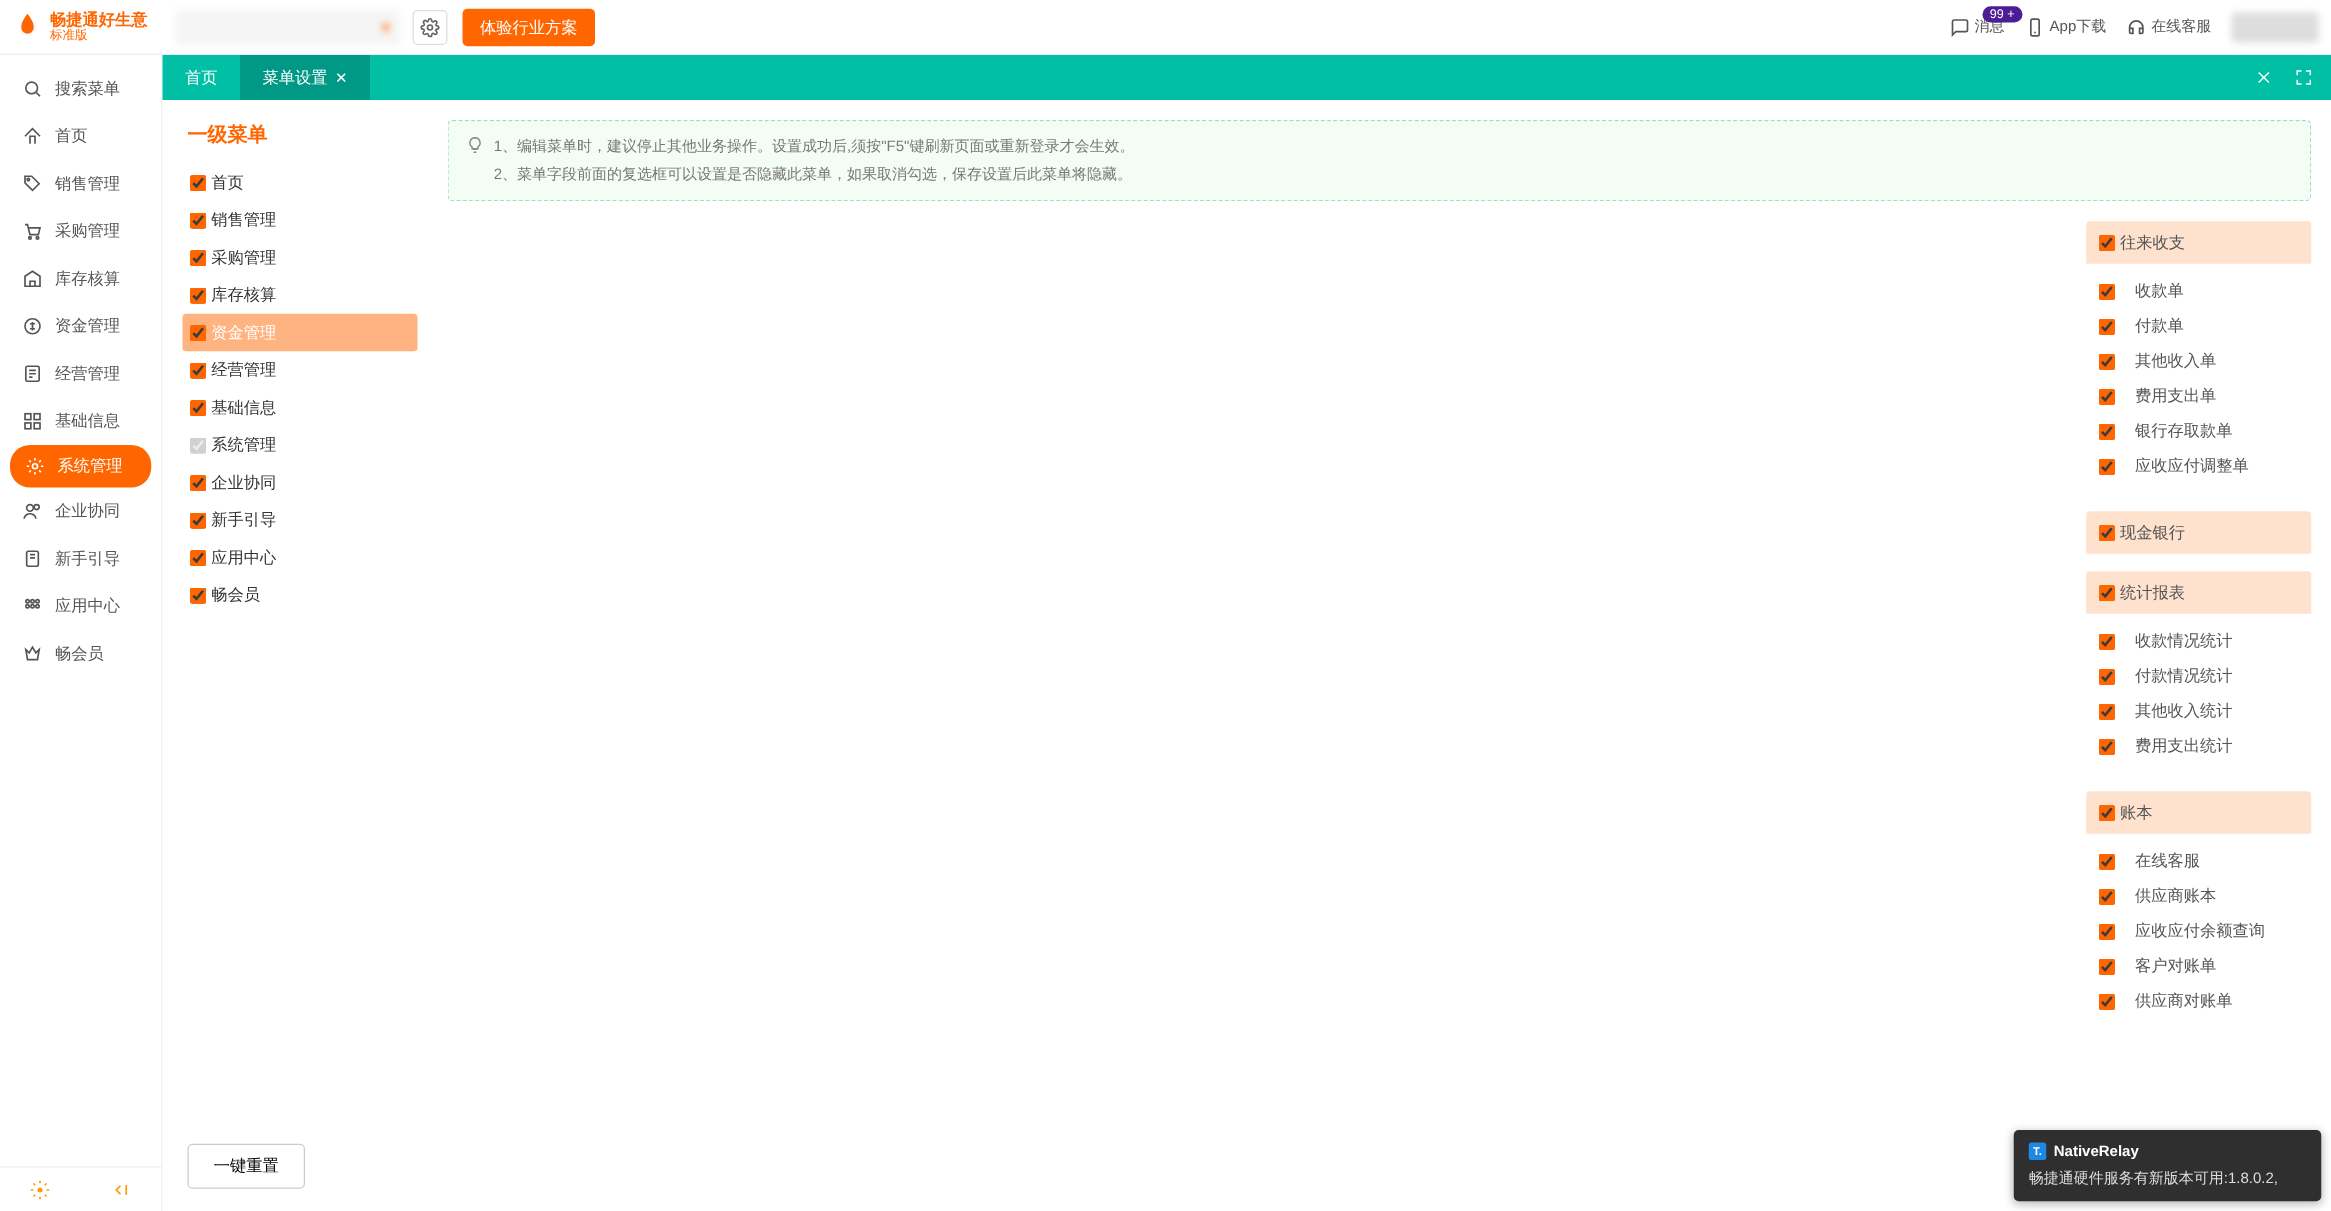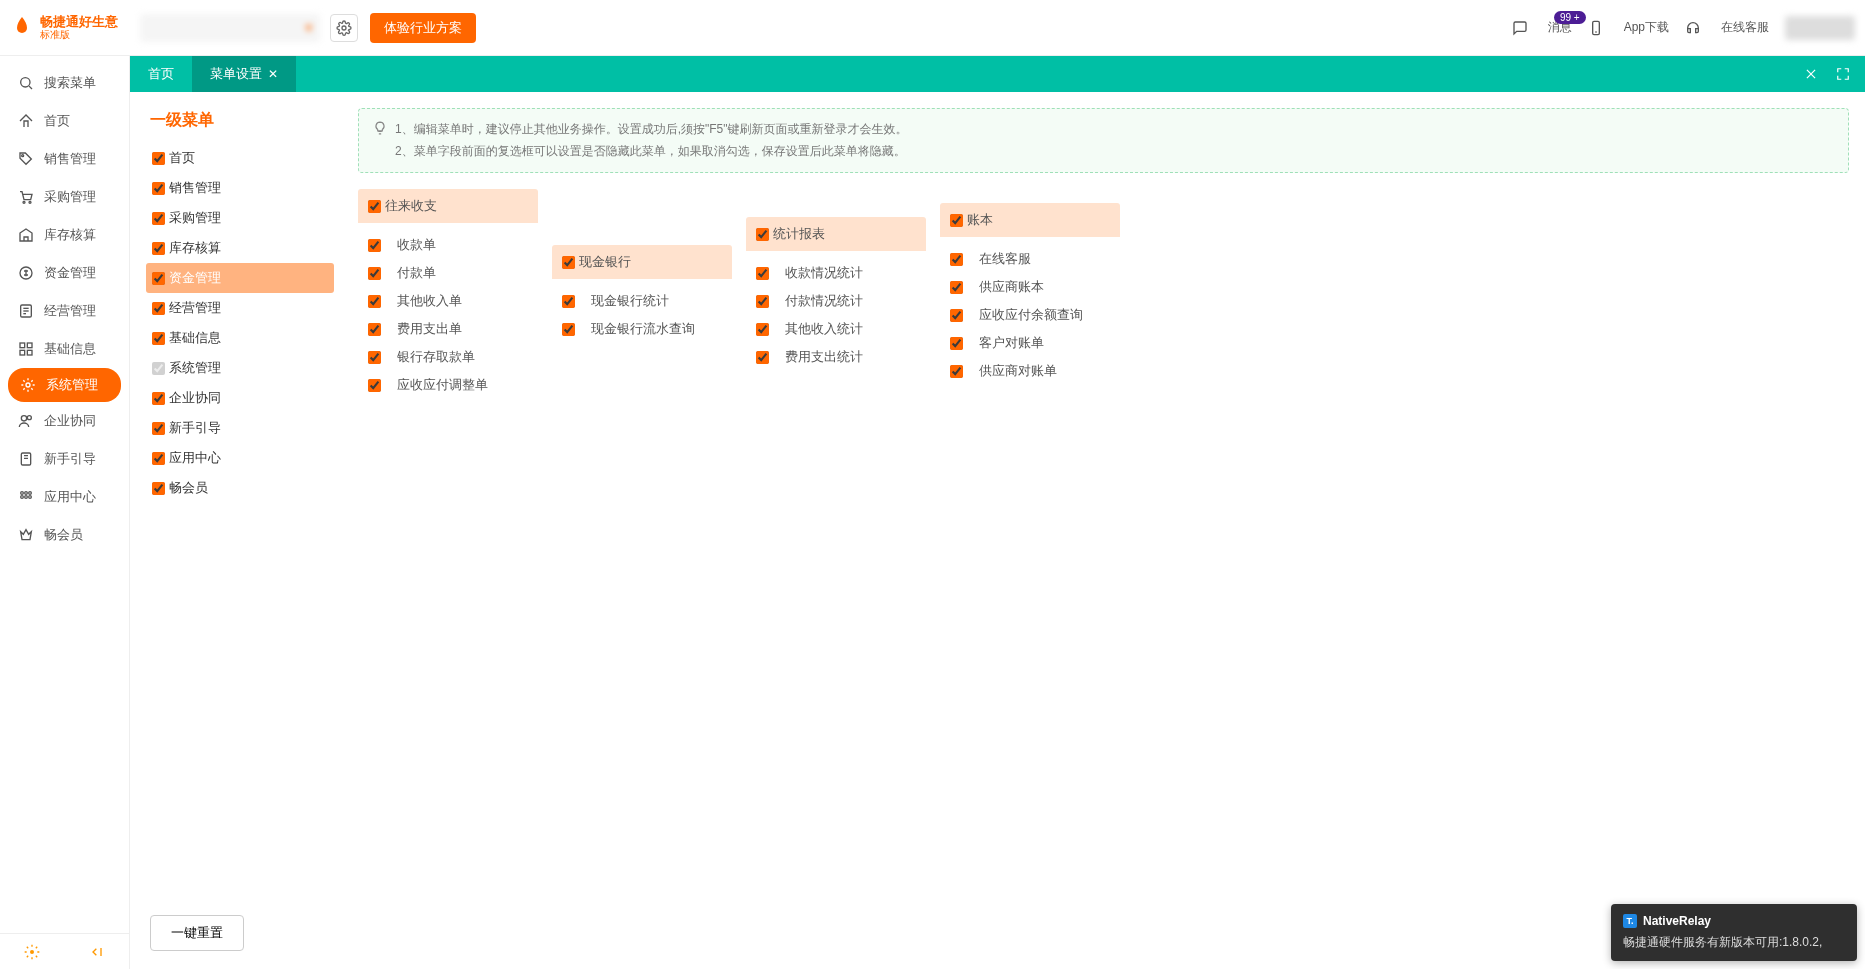--- a/index.html
+++ b/index.html
@@ -1,32 +1,32 @@
 <!DOCTYPE html>
 <html><head>
 <meta charset="utf-8">
 <style>
 * { margin: 0; padding: 0; box-sizing: border-box; font-family: "Microsoft YaHei", Arial, sans-serif; }
 body { background: #fff; font-size: 13px; color: #333; overflow: hidden; }
 
 .app { display: flex; flex-direction: column; height: 100vh; }
 
 
-.header { height: 56px; display: flex; align-items: center; padding: 0 10px; border-bottom: 1px solid #eee; }
+.header { height: 44px; display: flex; align-items: center; padding: 0 10px; border-bottom: 1px solid #eee; }
 .logo-area { width: 120px; display: flex; align-items: center; gap: 6px; }
 .logo-icon { width: 24px; height: 24px; color: #f60; }
 .logo-text { display: flex; flex-direction: column; line-height: 1.1; }
 .logo-title { color: #f60; font-size: 13px; font-weight: bold; }
 .logo-sub { color: #f60; font-size: 10px; }
 .org-select { margin-left: 10px; width: 180px; height: 28px; border: none; display: flex; align-items: center; padding: 0 10px; color: #999; position: relative; background: #f5f5f5; border-radius: 3px; filter: blur(3px); }
 .org-caret { position: absolute; right: 8px; color: #f60; }
 .gear-btn { margin-left: 10px; width: 28px; height: 28px; display: flex; align-items: center; justify-content: center; color: #666; cursor: pointer; border: 1px solid #ddd; border-radius: 4px; }
 .promo-btn { margin-left: 12px; background: #ff6600; color: #fff; border: none; padding: 6px 14px; border-radius: 4px; font-size: 13px; cursor: pointer; }
 .header-right { margin-left: auto; display: flex; align-items: center; gap: 16px; }
-.hr-item { display: flex; align-items: center; gap: 20px; color: #555; cursor: pointer; font-size: 12px; position: relative; }
+.hr-item { display: flex; align-items: center; gap: 4px; color: #555; cursor: pointer; font-size: 12px; position: relative; }
 .badge { position: absolute; top: -8px; right: -14px; background: #4c1d95; color: #fff; font-size: 10px; padding: 1px 6px; border-radius: 8px; }
 .avatar-blur { width: 70px; height: 24px; background: #ddd; border-radius: 3px; filter: blur(3px); }
 
 
 .body { flex: 1; display: flex; min-height: 0; border-radius: 14px; }
 
 
 .left-nav { width: 130px; background: #fff; border-right: 1px solid #eee; display: flex; flex-direction: column; }
 .nav-list { flex: 1; padding-top: 8px; }
 .nav-item { display: flex; align-items: center; gap: 10px; padding: 10px 18px; color: #555; cursor: pointer; font-size: 13px; }
@@ -57,21 +57,21 @@
 .l1-item.active { background: #ffb380; color: #fff; }
 .l1-item input[type=checkbox] { accent-color: #ff6600; }
 .reset-btn { border: 1px solid #ccc; background: #fff; padding: 8px 20px; border-radius: 4px; cursor: pointer; font-size: 13px; align-self: flex-start; margin-left: 4px; }
 
 
 .detail { flex: 1; padding: 16px 16px 16px 8px; overflow: auto; }
 .tips-box { border: 1px dashed #9fe0b8; background: #f4fcf6; border-radius: 4px; padding: 10px 14px; color: #777; font-size: 12px; display: flex; gap: 8px; }
 .tips-box .bulb { color: #888; margin-top: 2px; }
 .tips-lines { line-height: 1.8; }
 
-.cards { display: flex; gap: 14px; margin-top: 16px; flex-wrap: wrap; align-items: center; }
+.cards { display: flex; gap: 14px; margin-top: 16px; flex-wrap: wrap; align-items: flex-end; flex-direction: column; }
 .card { width: 180px; }
 .card-header { background: #ffe2ce; padding: 8px 10px; display: flex; align-items: center; gap: 4px; font-size: 13px; color: #555; border-radius: 3px 3px 0 0; }
 .card-body { padding: 8px 4px; }
 .card-row { display: flex; align-items: center; gap: 16px; padding: 5px 6px; font-size: 13px; color: #555; }
 .card-row input[type=checkbox], .card-header input[type=checkbox] { accent-color: #ff6600; }
 
 
 .toast { position: fixed; right: 8px; bottom: 8px; width: 246px; background: #2f2f2f; color: #ddd; border-radius: 4px; padding: 10px 12px; font-size: 12px; box-shadow: 0 2px 8px rgba(0,0,0,.3); }
 .toast-title { display: flex; align-items: center; gap: 6px; font-weight: bold; margin-bottom: 6px; color: #fff; }
 .toast-title .t-icon { width: 14px; height: 14px; background: #1e88e5; display: inline-flex; align-items: center; justify-content: center; font-size: 9px; border-radius: 2px; }
@@ -407,30 +407,20 @@
                     <input type="checkbox" checked="" style="">
                     <span>应收应付调整单</span>
                   </div>
                 </div>
               </div>
               <div class="card">
                 <div class="card-header">
                   <input type="checkbox" checked="" style="">
                   <span>现金银行</span>
                 </div>
-                <div class="card-body">
-                  <div class="card-row">
-                    <input type="checkbox" checked="" style="">
-                    <span>现金银行统计</span>
-                  </div>
-                  <div class="card-row">
-                    <input type="checkbox" checked="" style="">
-                    <span>现金银行流水查询</span>
-                  </div>
-                </div>
               </div>
               <div class="card">
                 <div class="card-header">
                   <input type="checkbox" checked="" style="">
                   <span>统计报表</span>
                 </div>
                 <div class="card-body">
                   <div class="card-row">
                     <input type="checkbox" checked="" style="">
                     <span>收款情况统计</span>

